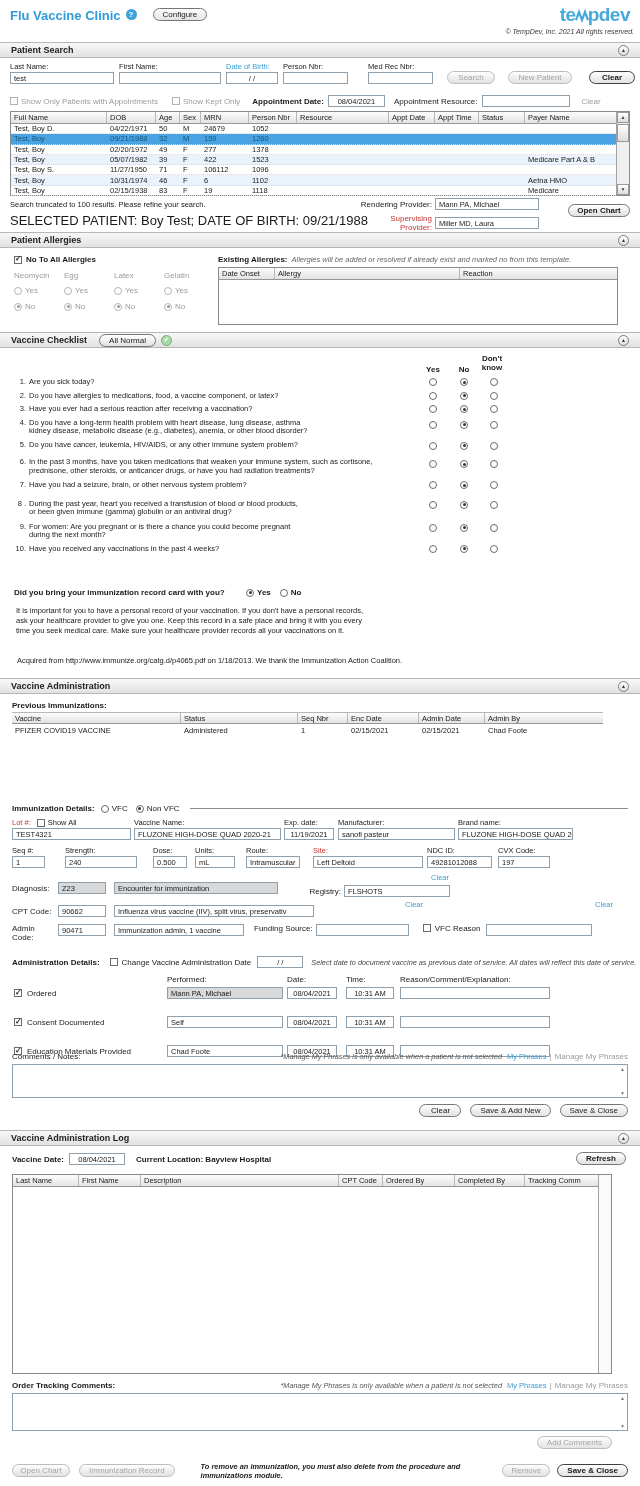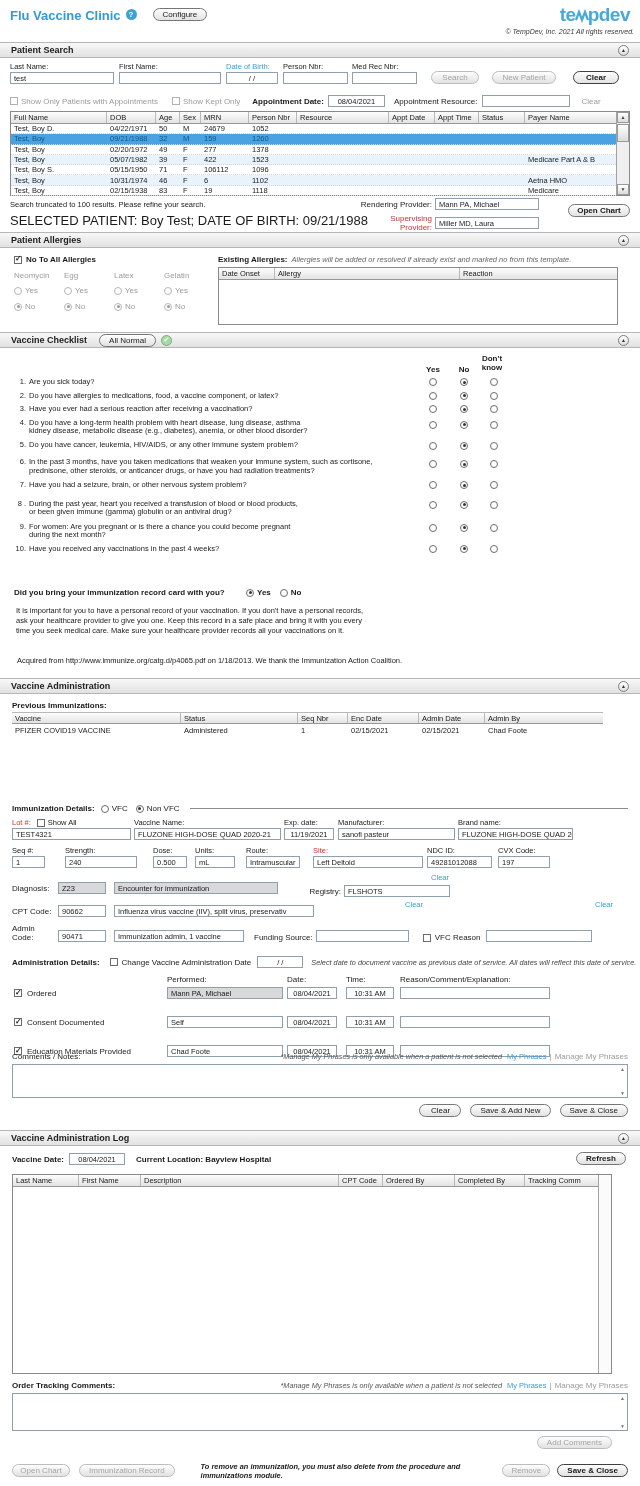--- a/index.html
+++ b/index.html
@@ -83,21 +83,21 @@
       <div class="inp"></div>
     </div>
     <div class="fg" style="width:52px;margin-left:5px">
       <span class="fl blue">Date of Birth:</span>
       <div class="inp ctr">/  /</div>
     </div>
     <div class="fg" style="width:65px;margin-left:5px">
       <span class="fl">Person Nbr:</span>
       <div class="inp"></div>
     </div>
-    <div class="fg" style="width:65px;margin-left:4px">
+    <div class="fg" style="width:65px;margin-left:20px">
       <span class="fl">Med Rec Nbr:</span>
       <div class="inp"></div>
     </div>
     <span class="btn dis" style="margin-left:14px;width:48px">Search</span>
     <span class="btn dis" style="margin-left:13px;width:64px">New Patient</span>
     <span class="btn strong" style="margin-left:17px;width:46px">Clear</span>
   </div>
   <div class="abs" style="left:10px;top:37px;right:10px;display:flex;align-items:center">
     <span class="chk dis"></span>
     <span class="gray" style="margin-left:3px">Show Only Patients with Appointments</span>
@@ -171,21 +171,21 @@
           <span class="td" style="width:48px">422</span>
           <span class="td" style="width:48px">1523</span>
           <span class="td" style="width:92px"></span>
           <span class="td" style="width:46px"></span>
           <span class="td" style="width:44px"></span>
           <span class="td" style="width:46px"></span>
           <span class="td" style="flex:1">Medicare Part A &amp; B</span>
         </div>
       <div class="trow" style="flex:1">
           <span class="td" style="width:96px">Test, Boy S.</span>
-          <span class="td" style="width:49px">05/15/1950</span>
+          <span class="td" style="width:49px">11/27/1950</span>
           <span class="td" style="width:24px">71</span>
           <span class="td" style="width:21px">F</span>
           <span class="td" style="width:48px">106112</span>
           <span class="td" style="width:48px">1096</span>
           <span class="td" style="width:92px"></span>
           <span class="td" style="width:46px"></span>
           <span class="td" style="width:44px"></span>
           <span class="td" style="width:46px"></span>
           <span class="td" style="flex:1"></span>
         </div>
@@ -502,21 +502,21 @@
     <span style="width:36px;text-align:right">Registry:</span>
     <div class="inp" style="width:106px;margin-left:3px">FLSHOTS</div>
   </div>
   <div class="abs" style="left:12px;top:211px;display:flex;align-items:center">
     <span style="width:44px">CPT Code:</span>
     <div class="inp" style="width:48px;margin-left:2px">90662</div>
     <div class="inp" style="width:200px;margin-left:8px">Influenza virus vaccine (IIV), split virus, preservativ</div>
   </div>
   <span class="abs link" style="left:379px;top:206px;width:44px;text-align:right">Clear</span>
   <span class="abs link" style="left:569px;top:206px;width:44px;text-align:right">Clear</span>
-  <div class="abs" style="left:12px;top:230px;display:flex;align-items:flex-end">
+  <div class="abs" style="left:12px;top:230px;display:flex;align-items:flex-start">
     <span style="width:44px">Admin Code:</span>
     <div class="inp" style="width:48px;margin-left:2px">90471</div>
     <div class="inp" style="width:130px;margin-left:8px">Immunization admin, 1 vaccine</div>
     <span style="margin-left:10px">Funding Source:</span>
     <div class="inp" style="width:93px;margin-left:3px"></div>
     <span class="chk" style="margin-left:14px"></span>
     <span style="margin-left:4px">VFC Reason</span>
     <div class="inp" style="width:106px;margin-left:5px"></div>
   </div>
   <div class="abs" style="left:12px;top:262px;display:flex;align-items:center">

